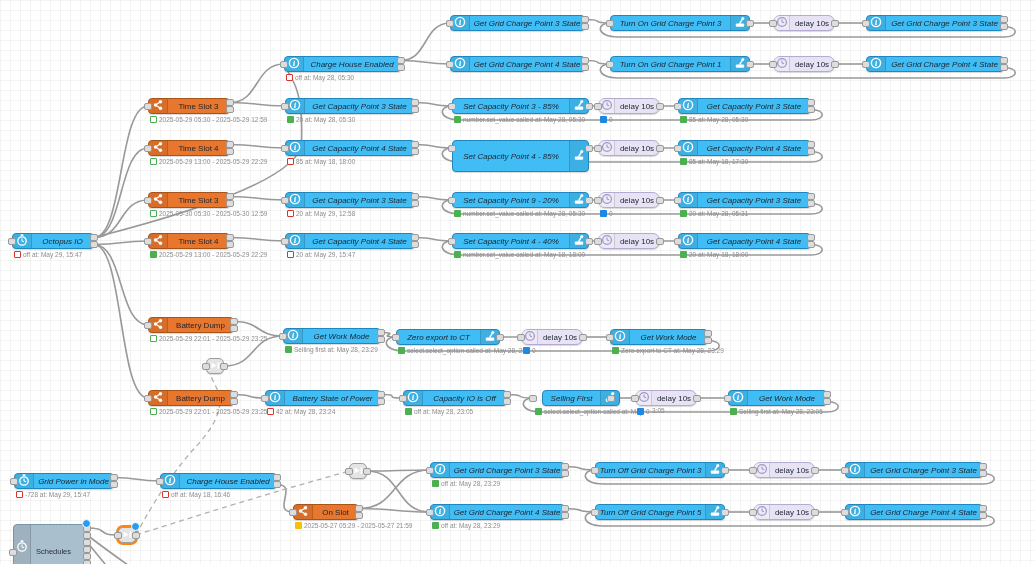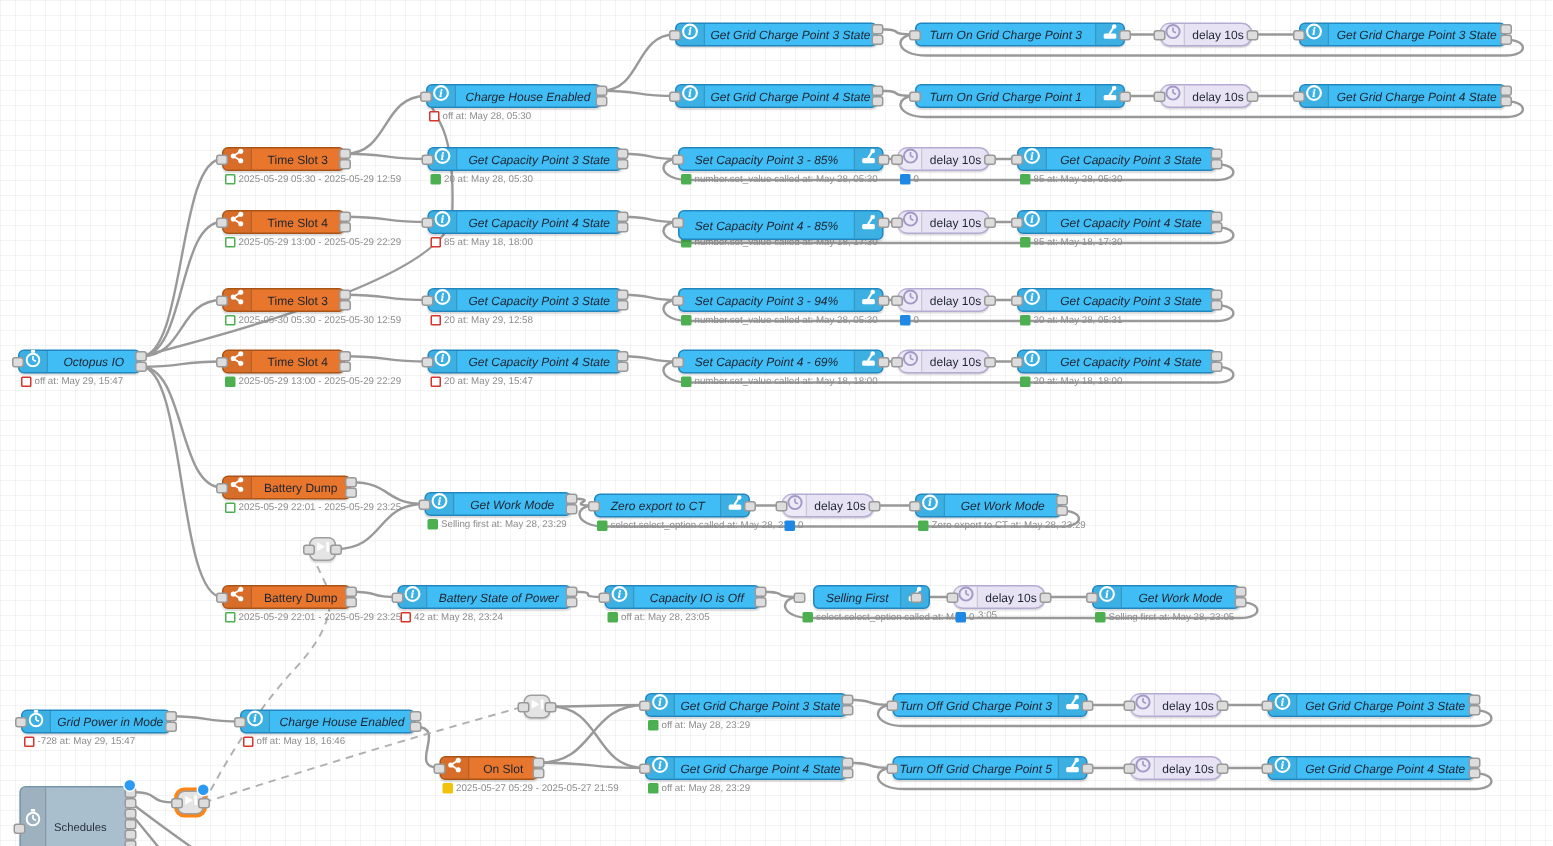--- a/index.html
+++ b/index.html
@@ -328,21 +328,21 @@
       </div>
       <span class="lbl">Get Capacity Point 4 State</span>
     </div>
     <div class="port" style="left: 281px; top: 144.5px;"></div>
     <div class="port" style="left: 411px; top: 141px;"></div>
     <div class="port" style="left: 411px; top: 148px;"></div>
     <div class="status" style="left: 287px; top: 158px;">
       <span class="sicon" style="border:1.6px solid #d9342b;background:#fff;"></span>
       <span>85 at: May 18, 18:00</span>
     </div>
-    <div class="node k-service italic" style="left: 452px; top: 140px; width: 137px; height: 20px;">
+    <div class="node k-service italic" style="left: 452px; top: 140px; width: 137px; height: 32px;">
       <span class="lbl">Set Capacity Point 4 - 85%</span>
       <div class="istrip right">
         <span class="icn"><svg width="12" height="12" viewBox="0 0 12 12">
             <rect x="1.8" y="7.4" width="8.4" height="3.4" rx="1" fill="#fff"></rect>
             <path d="M5.6,7.6 L8.4,3.2" stroke="#fff" stroke-width="1.4"></path>
             <circle cx="8.8" cy="2.6" r="1.5" fill="#fff"></circle>
           </svg></span>
       </div>
     </div>
     <div class="port" style="left: 448px; top: 144.5px;"></div>
@@ -406,21 +406,21 @@
       <span class="lbl">Get Capacity Point 3 State</span>
     </div>
     <div class="port" style="left: 281px; top: 196.5px;"></div>
     <div class="port" style="left: 411px; top: 193px;"></div>
     <div class="port" style="left: 411px; top: 200px;"></div>
     <div class="status" style="left: 287px; top: 210px;">
       <span class="sicon" style="border:1.6px solid #d9342b;background:#fff;"></span>
       <span>20 at: May 29, 12:58</span>
     </div>
     <div class="node k-service italic" style="left: 452px; top: 192px; width: 137px; height: 16px;">
-      <span class="lbl">Set Capacity Point 3 - 94%</span>
+      <span class="lbl">Set Capacity Point 9 - 20%</span>
       <div class="istrip right">
         <span class="icn"><svg width="12" height="12" viewBox="0 0 12 12">
             <rect x="1.8" y="7.4" width="8.4" height="3.4" rx="1" fill="#fff"></rect>
             <path d="M5.6,7.6 L8.4,3.2" stroke="#fff" stroke-width="1.4"></path>
             <circle cx="8.8" cy="2.6" r="1.5" fill="#fff"></circle>
           </svg></span>
       </div>
     </div>
     <div class="port" style="left: 448px; top: 196.5px;"></div>
     <div class="port" style="left: 585px; top: 196.5px;"></div>
@@ -487,21 +487,21 @@
       <span class="lbl">Get Capacity Point 4 State</span>
     </div>
     <div class="port" style="left: 281px; top: 237.5px;"></div>
     <div class="port" style="left: 411px; top: 234px;"></div>
     <div class="port" style="left: 411px; top: 241px;"></div>
     <div class="status" style="left: 287px; top: 251px;">
       <span class="sicon" style="border:1.6px solid #d9342b;background:#fff;"></span>
       <span>20 at: May 29, 15:47</span>
     </div>
     <div class="node k-service italic" style="left: 452px; top: 233px; width: 137px; height: 16px;">
-      <span class="lbl">Set Capacity Point 4 - 69%</span>
+      <span class="lbl">Set Capacity Point 4 - 40%</span>
       <div class="istrip right">
         <span class="icn"><svg width="12" height="12" viewBox="0 0 12 12">
             <rect x="1.8" y="7.4" width="8.4" height="3.4" rx="1" fill="#fff"></rect>
             <path d="M5.6,7.6 L8.4,3.2" stroke="#fff" stroke-width="1.4"></path>
             <circle cx="8.8" cy="2.6" r="1.5" fill="#fff"></circle>
           </svg></span>
       </div>
     </div>
     <div class="port" style="left: 448px; top: 237.5px;"></div>
     <div class="port" style="left: 585px; top: 237.5px;"></div>

